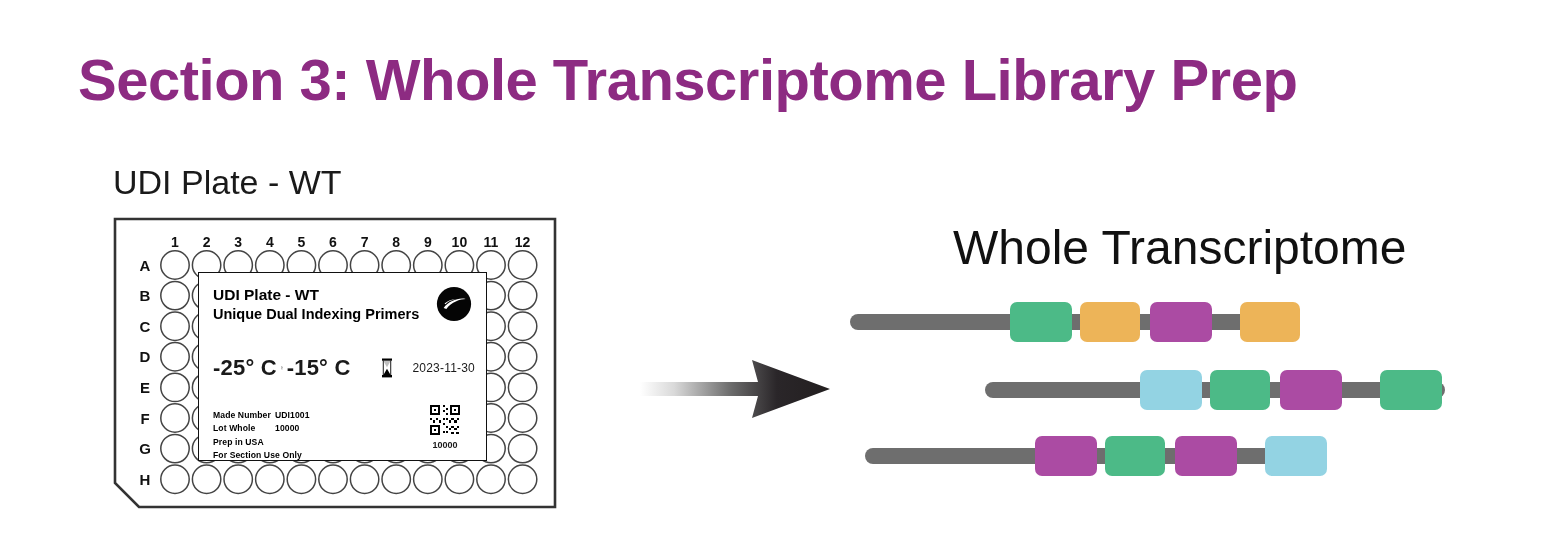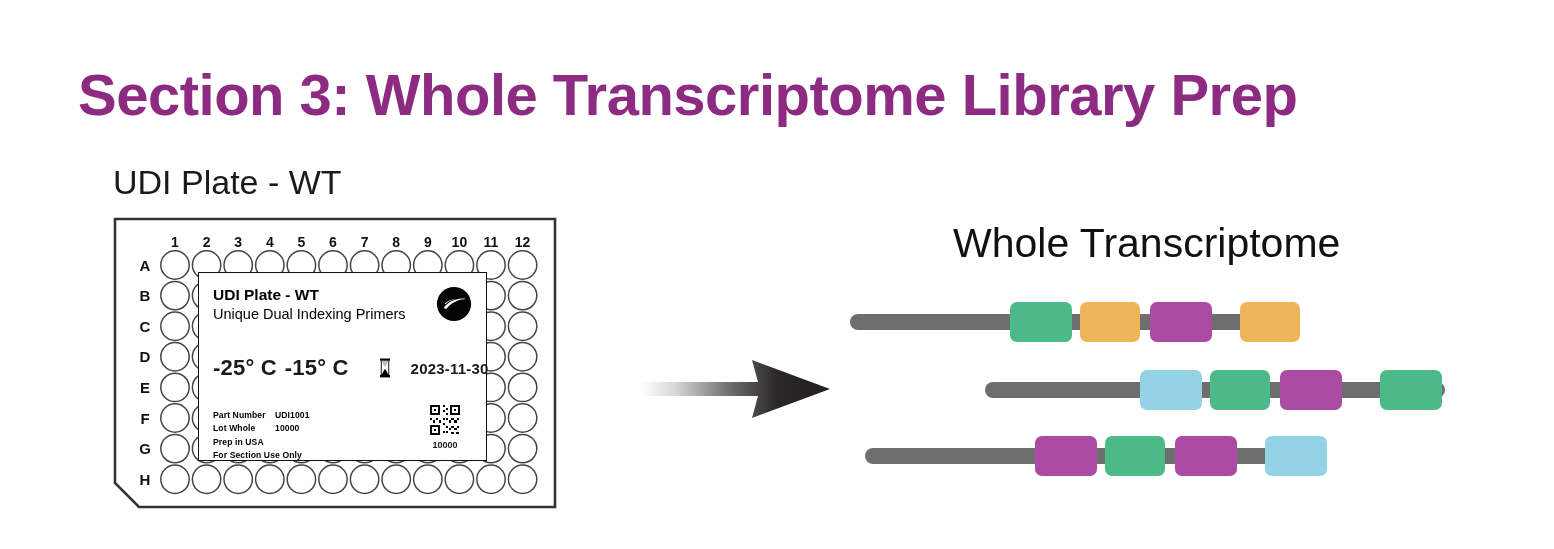--- a/index.html
+++ b/index.html
@@ -20,21 +20,20 @@
   #section-title {
     position: absolute;
     left: 78px;
     top: 48px;
     font-size: 58px;
     font-weight: bold;
     letter-spacing: -0.5px;
     color: #8D2B82;
     white-space: nowrap;
     line-height: 1.1;
-    margin-top: 15px;
   }
 
   
   #udi-heading {
     position: absolute;
     left: 113px;
     top: 163px;
     font-size: 34px;
     font-weight: normal;
     color: #1a1a1a;
@@ -64,21 +63,21 @@
     padding: 12px 14px 8px 14px;
   }
   .lbl-title {
     font-size: 15.5px;
     font-weight: bold;
     line-height: 1.25;
     color: #000;
   }
   .lbl-sub {
     font-size: 14.5px;
-    font-weight: normal;
+    font-weight: bold;
     line-height: 1.3;
     color: #000;
     margin-top: 1px;
   }
   .lbl-logo {
     position: absolute;
     right: 14px;
     top: 13px;
     width: 36px;
     height: 36px;
@@ -97,22 +96,22 @@
     white-space: nowrap;
     letter-spacing: 0.2px;
   }
   .temp-icon { margin: 0 4px 0 4px; }
   .date-group {
     display: flex;
     align-items: center;
     margin-left: 30px;
   }
   .date-text {
-    font-size: 15px;
-    font-weight: bold;
+    font-size: 12px;
+    font-weight: normal;
     white-space: nowrap;
     margin-left: 20px;
     letter-spacing: 0.2px;
   }
   .lbl-fine {
     position: absolute;
     left: 14px;
     top: 136px;
     font-size: 8.6px;
     font-weight: bold;
@@ -137,21 +136,21 @@
     top: 358px;
     width: 190px;
     height: 62px;
   }
 
   
   #wt-heading {
     position: absolute;
     left: 953px;
     top: 220px;
-    font-size: 41px;
+    font-size: 48px;
     font-weight: normal;
     color: #111;
     white-space: nowrap;
   }
   #transcripts {
     position: absolute;
     left: 845px;
     top: 290px;
     width: 640px;
     height: 200px;
@@ -322,21 +321,21 @@
         <rect x="1" y="17" width="10" height="2.4" fill="#000"></rect>
         <rect x="1.8" y="2.6" width="0.9" height="14.6" fill="#000"></rect>
         <rect x="9.3" y="2.6" width="0.9" height="14.6" fill="#000"></rect>
       </svg>
       <span class="date-text">2023-11-30</span>
     </span>
   </div>
 
   <div class="lbl-fine">
     <div>
-      <span class="k">Part Number</span><span>UDI1001</span>
+      <span class="k">Made Number</span><span>UDI1001</span>
     </div>
     <div>
       <span class="k">Lot Whole</span><span>10000</span>
     </div>
     <div>Prep in USA</div>
     <div>For Section Use Only</div>
   </div>
 
   <div class="lbl-qr">
     <svg width="30" height="30" viewBox="0 0 21 21" shape-rendering="crispEdges">

